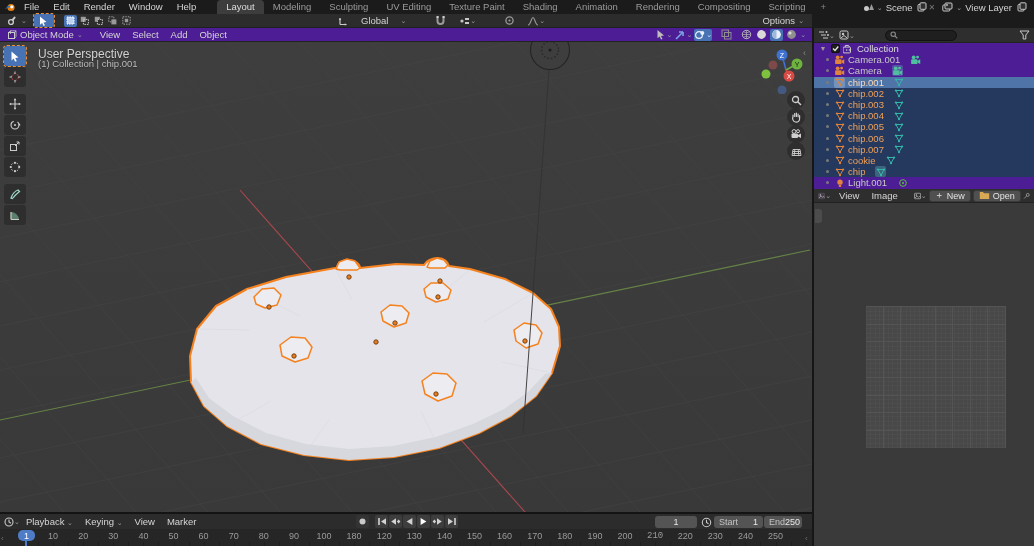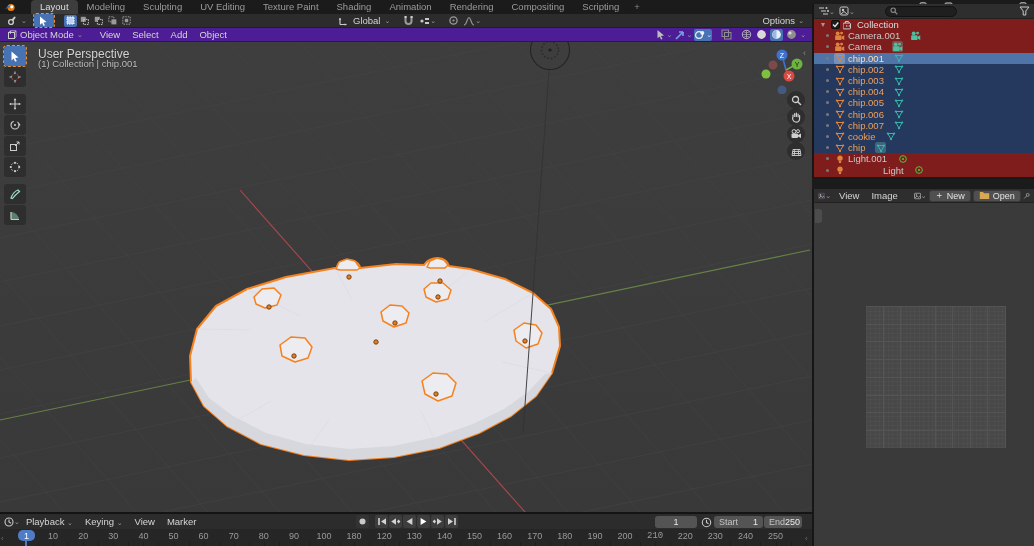--- a/index.html
+++ b/index.html
@@ -40,21 +40,21 @@
   .toolbar{position:absolute;left:4px;top:4px;width:22px;display:flex;flex-direction:column;gap:1px;}
   .tool-btn{width:22px;height:20px;background:#2e2e2e;border-radius:3px;display:flex;align-items:center;justify-content:center;}
   .tool-btn.active{background:var(--accent);outline:1px dashed #e8913c;}
   .tool-gap{height:5px;}
   .vp-text{position:absolute;left:38px;top:5px;color:#d2d2d2;font-size:12px;text-shadow:0 1px 1px #00000055;}
   .vp-text2{position:absolute;left:38px;top:16px;color:#bcbcbc;font-size:9.5px;text-shadow:0 1px 1px #00000055;}
   .nav-circle{position:absolute;width:18px;height:18px;border-radius:50%;background:rgba(44,44,44,.85);display:flex;align-items:center;justify-content:center;}
   .side-chev{position:absolute;left:803px;top:6px;color:#888;font-size:9px;}
 
   
-  .outliner{position:absolute;left:812px;top:4px;width:222px;height:175px;background:#7f1d1d;border-left:2px solid #161616;border-bottom:2px solid #191919;}
+  .outliner{position:absolute;left:812px;top:28px;width:222px;height:175px;background:#4c1d95;border-left:2px solid #161616;border-bottom:2px solid #191919;}
   .ol-header{height:15px;background:#2e2e2e;border-bottom:1px solid #222;display:flex;align-items:center;padding:0 4px;gap:4px;}
   .search{width:72px;height:11px;background:#1f1f1f;border:1px solid #121212;border-radius:6px;display:flex;align-items:center;padding:0 4px;gap:3px;color:#8b8b8b;margin-left:26px;}
   .o-row{display:flex;align-items:center;height:11.2px;padding-left:4px;gap:3px;font-size:9.5px;}
   .o-row.sel{background:var(--sel-row);}
   .o-row.active{background:var(--active-row);}
   .o-name{line-height:11px;}
   .tree{width:10px;display:flex;justify-content:center;color:#9a9a9a;font-size:7px;}
   .obj-dot{width:3px;height:3px;border-radius:50%;background:#7a7a7a;margin:0 2px 0 8px;flex:none;}
   .oicon{width:11px;height:11px;display:flex;align-items:center;justify-content:center;flex:none;border-radius:2px;}
   .oicon.hl{background:rgba(255,255,255,.22);}
@@ -93,20 +93,27 @@
 <div class="app">
 
   <div class="topbar">
     <div class="logo">
       <svg width="12" height="10" viewBox="0 0 12 10">
           <circle cx="7" cy="5.5" r="3.6" fill="#e87d0d"></circle>
           <circle cx="7.8" cy="4.8" r="1.6" fill="#fff"></circle>
           <path d="M0.5,7 L5,3.5 L6.5,5 Z" fill="#2f6fb3"></path>
         </svg>
     </div>
+    <div id="topbar-menus" style="display:flex">
+        <div class="menu-item" style="display: inline-block;">File</div>
+        <div class="menu-item" style="display: inline-block;">Edit</div>
+        <div class="menu-item" style="display: inline-block;">Render</div>
+        <div class="menu-item" style="display: inline-block;">Window</div>
+        <div class="menu-item" style="display: inline-block;">Help</div>
+      </div>
     <div class="tabs" id="workspace-tabs">
         <div class="tab active">Layout</div>
         <div class="tab">Modeling</div>
         <div class="tab">Sculpting</div>
         <div class="tab">UV Editing</div>
         <div class="tab">Texture Paint</div>
         <div class="tab">Shading</div>
         <div class="tab">Animation</div>
         <div class="tab">Rendering</div>
         <div class="tab">Compositing</div>
@@ -185,21 +192,21 @@
           </svg>
         </span>
       <span class="icon-btn">
           <svg width="9" height="9" viewBox="0 0 9 9">
             <rect x="0.8" y="0.8" width="7.4" height="7.4" fill="none" stroke="#9a9a9a" stroke-dasharray="1.5,1"></rect>
             <rect x="2.8" y="2.8" width="3.4" height="3.4" fill="#9a9a9a"></rect>
           </svg>
         </span>
     </span>
 
-    <span style="position:absolute;left:338px;display:flex;align-items:center;gap:4px">
+    <span style="position:absolute;left:338px;display:flex;align-items:center;gap:12px">
       <svg width="11" height="11" viewBox="0 0 11 11">
           <path d="M2,9.5 L2,3 M2,9.5 L8.5,9.5" stroke="#c9c9c9" stroke-width="1.2" fill="none"></path>
           <path d="M2,3 L0.8,5 L3.2,5 Z M8.5,9.5 L6.8,8.3 L6.8,10.7 Z" fill="#c9c9c9"></path>
         </svg>
       <span class="tb-txt vlabel">Global</span>
       <span class="chev">⌄</span>
       <span style="width:5px"></span>
       <svg width="11" height="11" viewBox="0 0 11 11">
           <path d="M2.5,1.5 L2.5,6 A3,3 0 0 0 8.5,6 L8.5,1.5" stroke="#9a9a9a" stroke-width="2" fill="none"></path>
           <rect x="1.6" y="1" width="2" height="2" fill="#cfcfcf"></rect>

